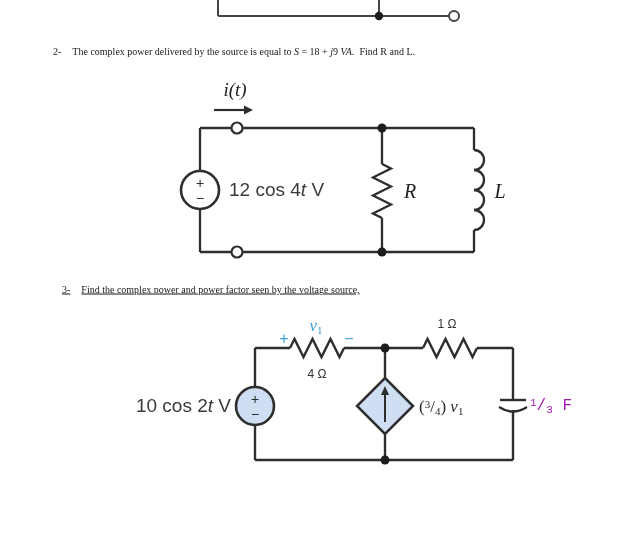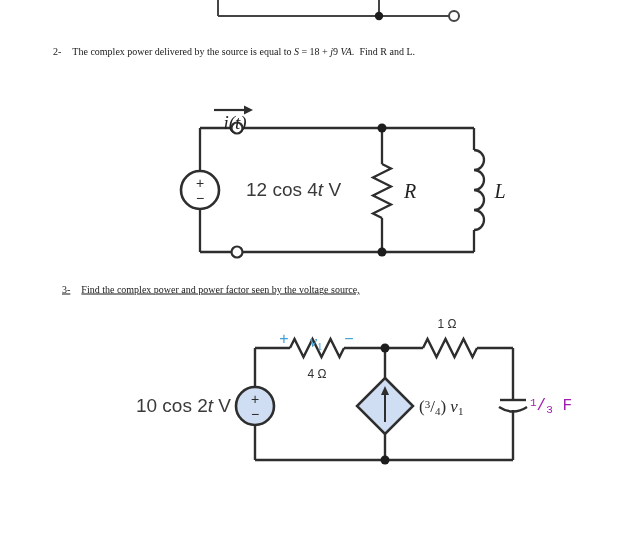--- a/index.html
+++ b/index.html
@@ -88,37 +88,37 @@
 
     <circle cx="385" cy="348" r="4.5" fill="#1d1d1d" stroke="none"></circle>
     <circle cx="385" cy="460" r="4.5" fill="#1d1d1d" stroke="none"></circle>
   </g>
 </svg>
 
 <div class="lbl-left ptext" style="left:53px;top:51px;">
   <span class="pnum">2-</span><span>The complex power delivered by the source is equal to </span><span class="mathvar">S</span><span> = 18 + </span><span class="mathvar">j</span><span>9 </span><span class="mathvar">VA.</span><span>&nbsp; Find R and L.</span>
 </div>
 
-<div class="lbl it19" style="left:235px;top:90px;margin-top:33px;">i(t)</div>
-<div class="lbl-left sans" style="left:246px;top:190px;text-align:right;"><span>12 cos 4</span><i>t</i><span> V</span></div>
+<div class="lbl it19" style="left:235px;top:90px;">i(t)</div>
+<div class="lbl-left sans" style="left:229px;top:190px;text-align:right;"><span>12 cos 4</span><i>t</i><span> V</span></div>
 <div class="lbl pm" style="left:200px;top:183px;">+</div>
 <div class="lbl pm" style="left:200px;top:198px;">−</div>
 <div class="lbl serif-it" style="left:410px;top:191px;">R</div>
 <div class="lbl serif-it" style="left:500px;top:191px;">L</div>
 
 <div class="lbl-left ptext" style="left:62px;top:289px;text-decoration:underline;">
   <span class="pnum">3-</span><span>Find the complex power and power factor seen by the voltage source,</span>
 </div>
 
 <div class="lbl-right sans" style="left:231px;top:406px;"><span>10 cos 2</span><i>t</i><span> V</span></div>
 <div class="lbl pm" style="left:255px;top:399px;">+</div>
 <div class="lbl pm" style="left:255px;top:414px;">−</div>
 
 <div class="lbl blue bluepm" style="left:284px;top:339px;">+</div>
-<div class="lbl blue v1lbl" style="left:316px;top:342px;"><span>v</span><sub>1</sub></div>
+<div class="lbl blue v1lbl" style="left:316px;top:326px;"><span>v</span><sub>1</sub></div>
 <div class="lbl blue bluepm" style="left:349px;top:339px;">−</div>
 
 <div class="lbl sans-sm" style="left:317px;top:374px;">4 Ω</div>
 <div class="lbl sans-sm" style="left:447px;top:324px;">1 Ω</div>
 
 <div class="lbl-left frac" style="left:419px;top:407px;"><span>(</span><sup>3</sup><span>/</span><sub>4</sub><span>) </span><span class="fvar">v</span><sub>1</sub></div>
 
 <div class="lbl-left capf" style="left:530px;top:406px;"><sup>1</sup><span>/</span><sub>3</sub><span> F</span></div>
 
 </body></html>

